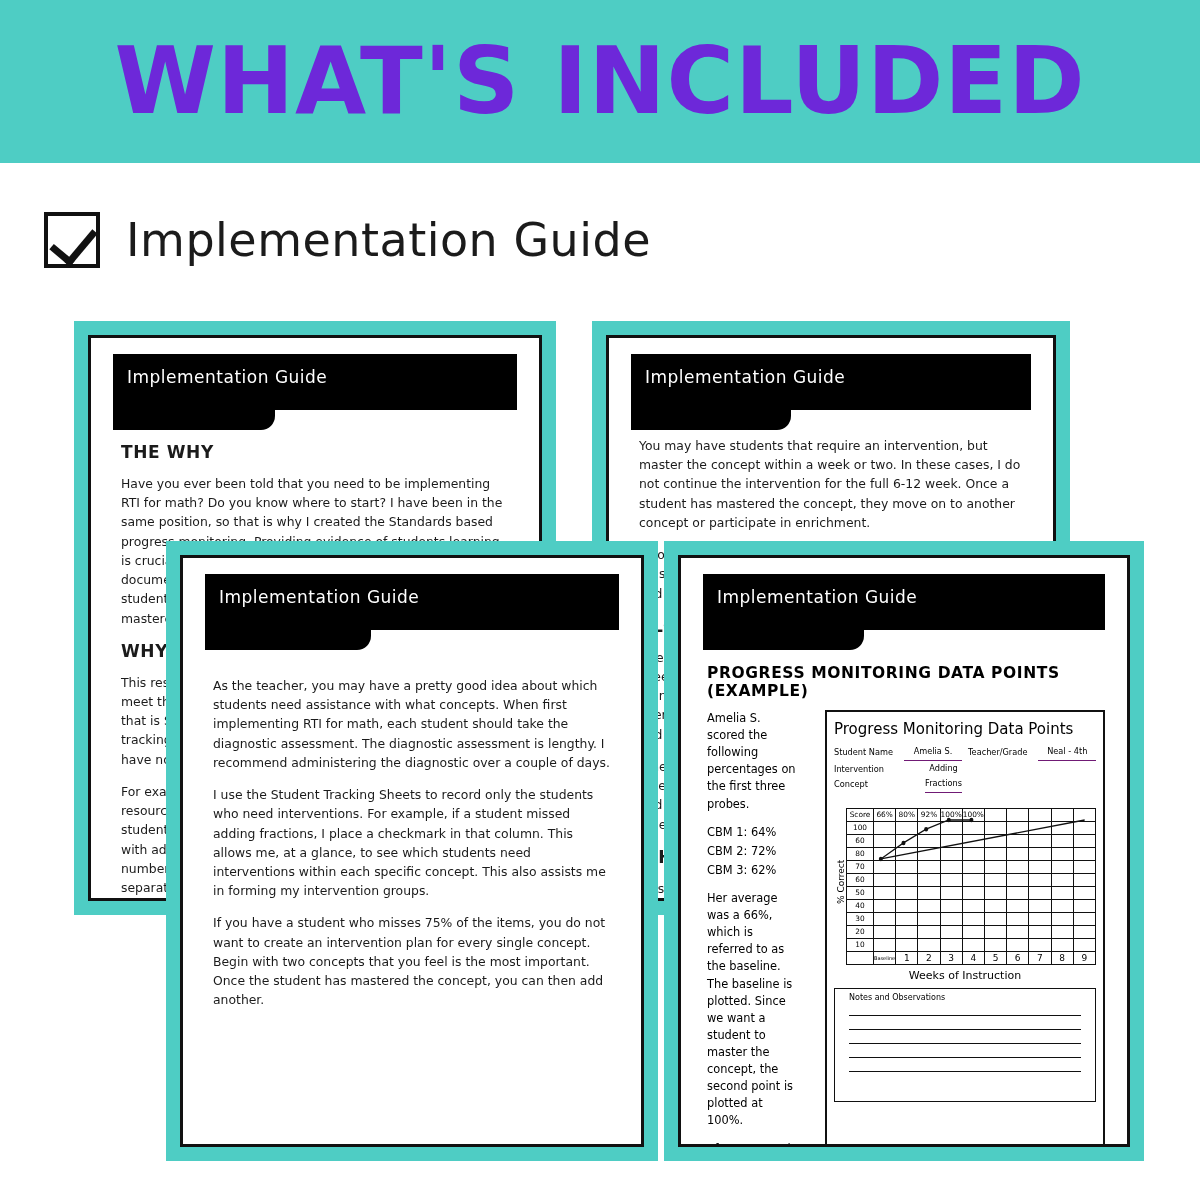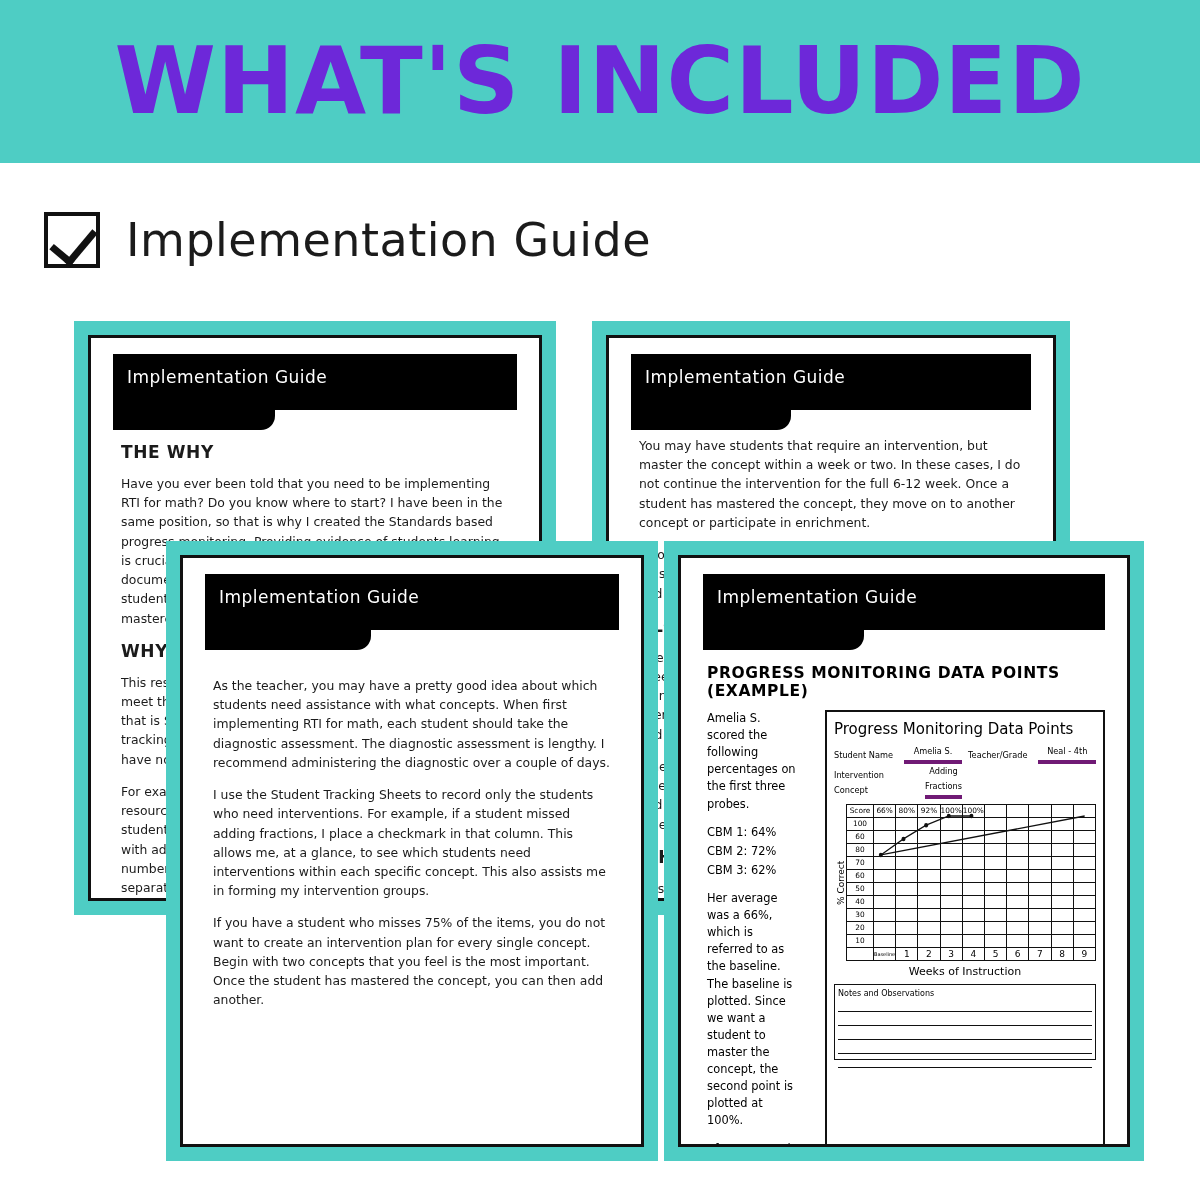--- a/index.html
+++ b/index.html
@@ -169,21 +169,21 @@
     gap: 6px;
   }
   .pm-field {
     flex: 1;
     display: flex;
     gap: 11px;
     align-items: flex-end;
   }
   .pm-field .fval {
     flex: 1;
-    border-bottom: 4px solid #701a75;
+    border-bottom: 1px solid #701a75;
     text-align: center;
   }
   .chart-box {
     margin-top: 5px;
     display: flex;
   }
   .ylabel {
     writing-mode: vertical-rl;
     transform: rotate(180deg);
     font-family: "DejaVu Sans", sans-serif;
@@ -216,22 +216,22 @@
   }
   .weeks-label {
     text-align: center;
     font-family: "DejaVu Sans", sans-serif;
     font-size: 11px;
     margin-top: 4px;
   }
   .notes-box {
     margin-top: 6px;
     border: 1.5px solid #111;
-    height: 76px;
-    padding: 4px 3px;
+    height: 114px;
+    padding: 4px 14px;
     box-sizing: border-box;
     font-family: "DejaVu Sans", sans-serif;
     font-size: 8px;
   }
   .notes-line {
     border-bottom: 1px solid #111;
     height: 13px;
   }
 </style>
 </head>
@@ -333,21 +333,21 @@
             <div class="pm-field">
               <span>Intervention Concept</span>
               <span class="fval">Adding Fractions</span>
             </div>
             <div style="flex:1"></div>
           </div>
         </div>
 
         <div class="chart-box">
           <div class="ylabel">% Correct</div>
-          <div style="flex:1;" class="plot-holder">
+          <div style="flex:1;margin-top:10px;" class="plot-holder">
             <table class="grid">
               <tbody id="grid-body">
                   <tr class="score-row">
                     <td class="lbl">Score</td>
                     <td>66%</td>
                     <td>80%</td>
                     <td>92%</td>
                     <td>100%</td>
                     <td>100%</td>
                     <td></td>

